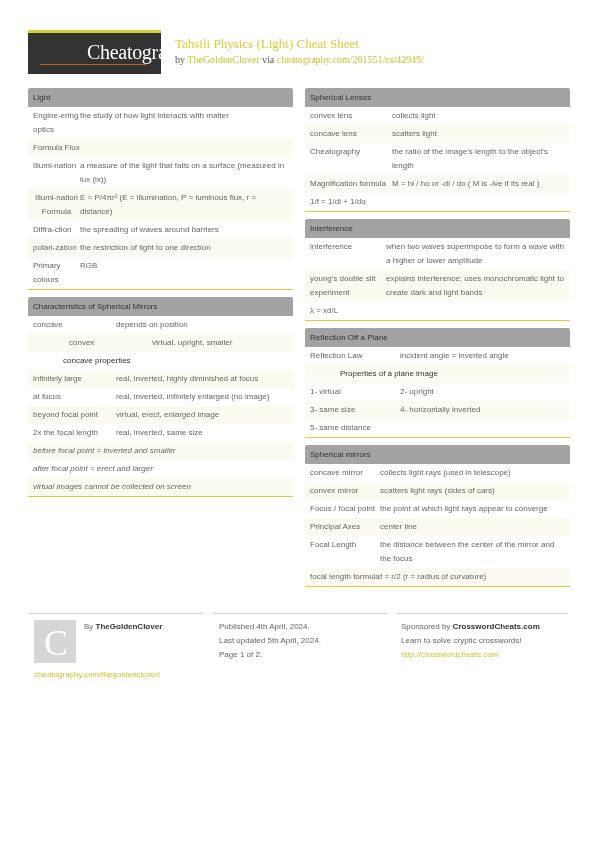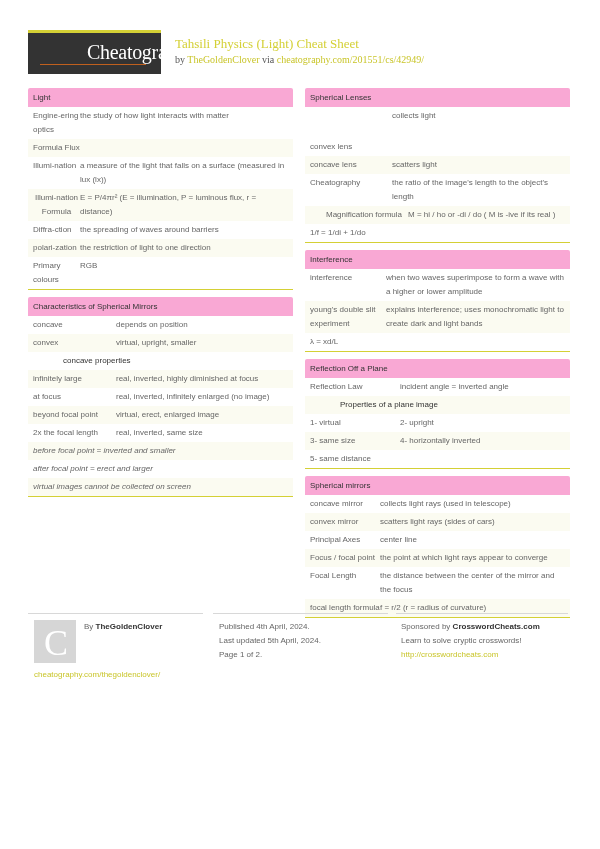--- a/index.html
+++ b/index.html
@@ -12,21 +12,21 @@
 
   .title { position: absolute; left: 175px; top: 36px; font-family: "Liberation Serif", serif; color: #d4d035; font-size: 13px; }
   .byline { position: absolute; left: 175px; top: 54px; font-family: "Liberation Serif", serif; font-size: 10px; color: #555; }
   .byline .yl { color: #c9c52a; }
 
   .col { position: absolute; top: 88px; width: 265px; }
   .col.left { left: 28px; }
   .col.right { left: 305px; }
 
   .section { margin-bottom: 7px; border-bottom: 1px solid #d4d035; }
-  .sec-head { background: #f9a8d4; color: #333333; font-size: 8px; height: 19px; line-height: 19px; padding-left: 5px; border-radius: 2px 2px 0 0; }
+  .sec-head { background: #a3a3a3; color: #333333; font-size: 8px; height: 19px; line-height: 19px; padding-left: 5px; border-radius: 2px 2px 0 0; }
   .row { display: flex; font-size: 8px; line-height: 14px; padding: 2px 5px 2px 5px; color: #666666; }
   .row:nth-child(even) { background: #fbfbf1; }
   .row:nth-child(odd) { background: #ffffff; }
   .row .k { flex: 0 0 auto; }
   .row .v { flex: 1; }
   .row.center { color: #333; padding-left: 35px; }
   .row.italic { font-style: italic; }
 
   .footer-line { position: absolute; top: 613px; height: 1px; background: #d8d8d8; }
   .avatar { position: absolute; left: 34px; top: 620px; width: 42px; height: 43px; background: #d6d6d6; }
@@ -84,21 +84,21 @@
       </div>
   </div>
   <div class="section">
     <div class="sec-head">Characteristics of Spherical Mirrors</div>
     <div class="rows">
         <div class="row">
           <div class="k" style="width: 83px;">concave</div>
           <div class="v">depends on position</div>
         </div>
         <div class="row">
-          <div class="k" style="width: 83px;">convex</div>
+          <div class="k" style="width: 83px; margin-left: 36px;">convex</div>
           <div class="v">virtual, upright, smaller</div>
         </div>
         <div class="row center">
           <div>concave properties</div>
         </div>
         <div class="row">
           <div class="k" style="width: 83px;">infinitely large</div>
           <div class="v">real, inverted, highly diminished at focus</div>
         </div>
         <div class="row">
@@ -124,33 +124,33 @@
         </div>
       </div>
   </div>
 </div>
 
 <div class="col right">
   <div class="section">
     <div class="sec-head">Spherical Lenses</div>
     <div class="rows">
         <div class="row">
-          <div class="k" style="width: 82px; margin-top: 31px;">convex lens</div>
+          <div class="k" style="width: 82px;">convex lens</div>
           <div class="v">collects light</div>
         </div>
         <div class="row">
           <div class="k" style="width: 82px;">concave lens</div>
           <div class="v">scatters light</div>
         </div>
         <div class="row">
           <div class="k" style="width: 82px;">Cheatography</div>
           <div class="v">the ratio of the image's length to the object's length</div>
         </div>
         <div class="row">
-          <div class="k" style="width: 82px; margin-left: 16px;">Magnification formula</div>
+          <div class="k" style="width: 82px;">Magnification formula</div>
           <div class="v">M = hi / ho or -di / do ( M is -ive if its real )</div>
         </div>
         <div class="row">
           <div>1/f = 1/di + 1/do</div>
         </div>
       </div>
   </div>
   <div class="section">
     <div class="sec-head">Interference</div>
     <div class="rows">
@@ -195,26 +195,26 @@
     <div class="rows">
         <div class="row">
           <div class="k" style="width: 70px;">concave mirror</div>
           <div class="v">collects light rays (used in telescope)</div>
         </div>
         <div class="row">
           <div class="k" style="width: 70px;">convex mirror</div>
           <div class="v">scatters light rays (sides of cars)</div>
         </div>
         <div class="row">
+          <div class="k" style="width: 70px;">Focus / focal point</div>
+          <div class="v">the point at which light rays appear to converge</div>
+        </div>
+        <div class="row">
           <div class="k" style="width: 70px;">Principal Axes</div>
           <div class="v">center line</div>
-        </div>
-        <div class="row">
-          <div class="k" style="width: 70px;">Focus / focal point</div>
-          <div class="v">the point at which light rays appear to converge</div>
         </div>
         <div class="row">
           <div class="k" style="width: 70px;">Focal Length</div>
           <div class="v">the distance between the center of the mirror and the focus</div>
         </div>
         <div class="row">
           <div class="k" style="width: 70px;">focal length formula</div>
           <div class="v">f = r/2 (r = radius of curvature)</div>
         </div>
       </div>

